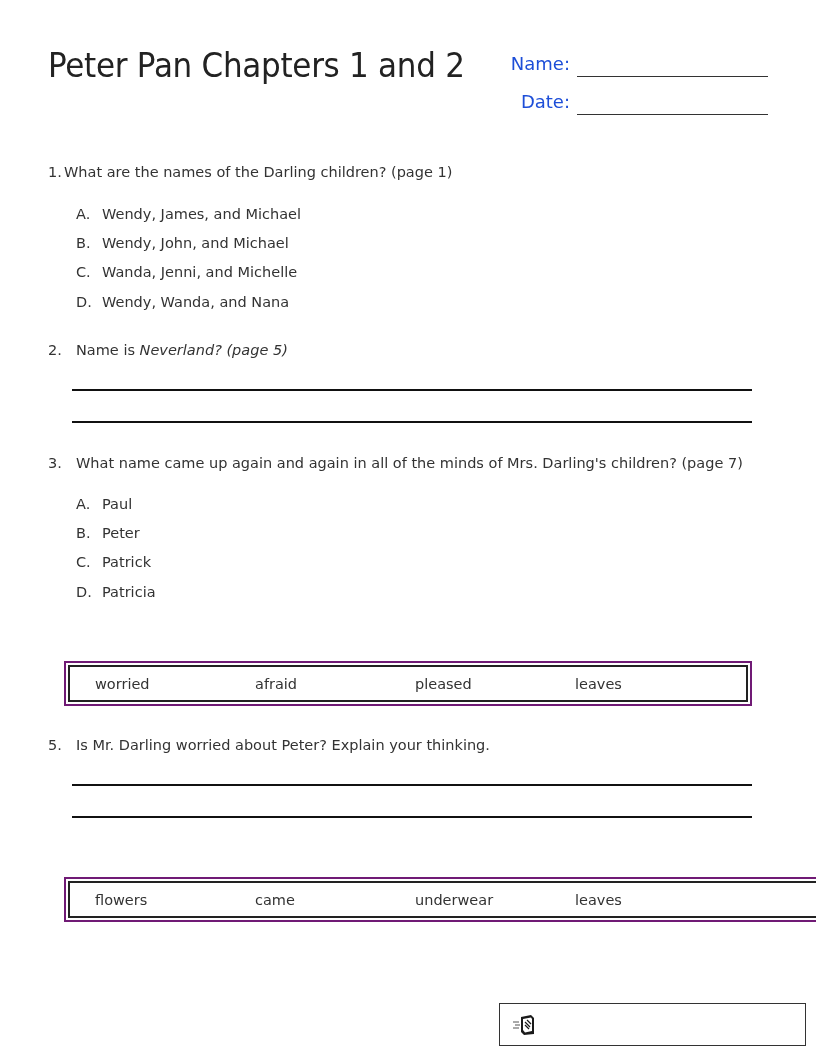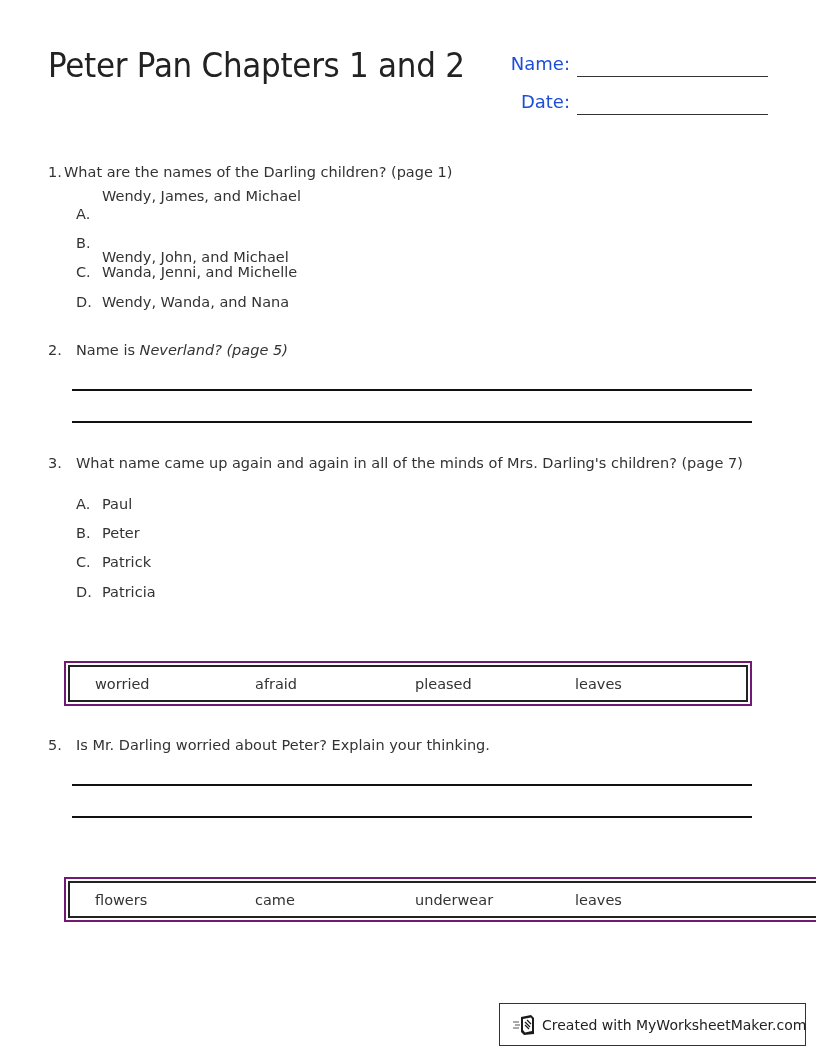--- a/index.html
+++ b/index.html
@@ -49,24 +49,24 @@
 <div class="abs field-line" style="left:577px; top:76px; width:191px;"></div>
 
 <div class="abs field-label" style="left:490px; top:91px;">Date:</div>
 <div class="abs field-line" style="left:577px; top:114px; width:191px;"></div>
 
 <div>
   <div class="abs q-num" style="left:48px; top:164px;">1.</div>
   <div class="abs q-text" style="left:64px; top:164px;">What are the names of the Darling children? (page 1)</div>
 
   <div class="abs opt-letter" style="left:76px; top:206px;">A.</div>
-  <div class="abs opt-text" style="left:102px; top:188px;">Wendy, James, and Michael</div>
+  <div class="abs opt-text" style="left:102px; top:206px;">Wendy, James, and Michael</div>
 
   <div class="abs opt-letter" style="left:76px; top:235px;">B.</div>
-  <div class="abs opt-text" style="left:102px; top:249px;">Wendy, John, and Michael</div>
+  <div class="abs opt-text" style="left:102px; top:235px;">Wendy, John, and Michael</div>
 
   <div class="abs opt-letter" style="left:76px; top:264px;">C.</div>
   <div class="abs opt-text" style="left:102px; top:264px;">Wanda, Jenni, and Michelle</div>
 
   <div class="abs opt-letter" style="left:76px; top:294px;">D.</div>
   <div class="abs opt-text" style="left:102px; top:294px;">Wendy, Wanda, and Nana</div>
 </div>
 
 <div>
   <div class="abs q-num" style="left:48px; top:342px;">2.</div>
@@ -123,14 +123,13 @@
       <line x1="1" y1="8" x2="7" y2="8" stroke="#555" stroke-width="1"></line>
       <line x1="3" y1="11" x2="8" y2="11" stroke="#555" stroke-width="1"></line>
       <line x1="1" y1="14" x2="7" y2="14" stroke="#555" stroke-width="1"></line>
       <polygon points="9,3 19,1 22,4 22,20 12,21 9,18" fill="#1a1a1a"></polygon>
       <polygon points="11,5 19,3.5 20,5 20,17 13,18.5 11,16" fill="#ffffff"></polygon>
       <line x1="13" y1="8" x2="18" y2="13" stroke="#1a1a1a" stroke-width="1.3"></line>
       <line x1="13" y1="11" x2="17" y2="15" stroke="#1a1a1a" stroke-width="1.3"></line>
       <line x1="15" y1="6" x2="19" y2="10" stroke="#1a1a1a" stroke-width="1.3"></line>
     </svg>
   </span>
-  <span class="footer-text">Created with MyWorksheetMaker.com</span>
 </div>
 
 </body></html>

